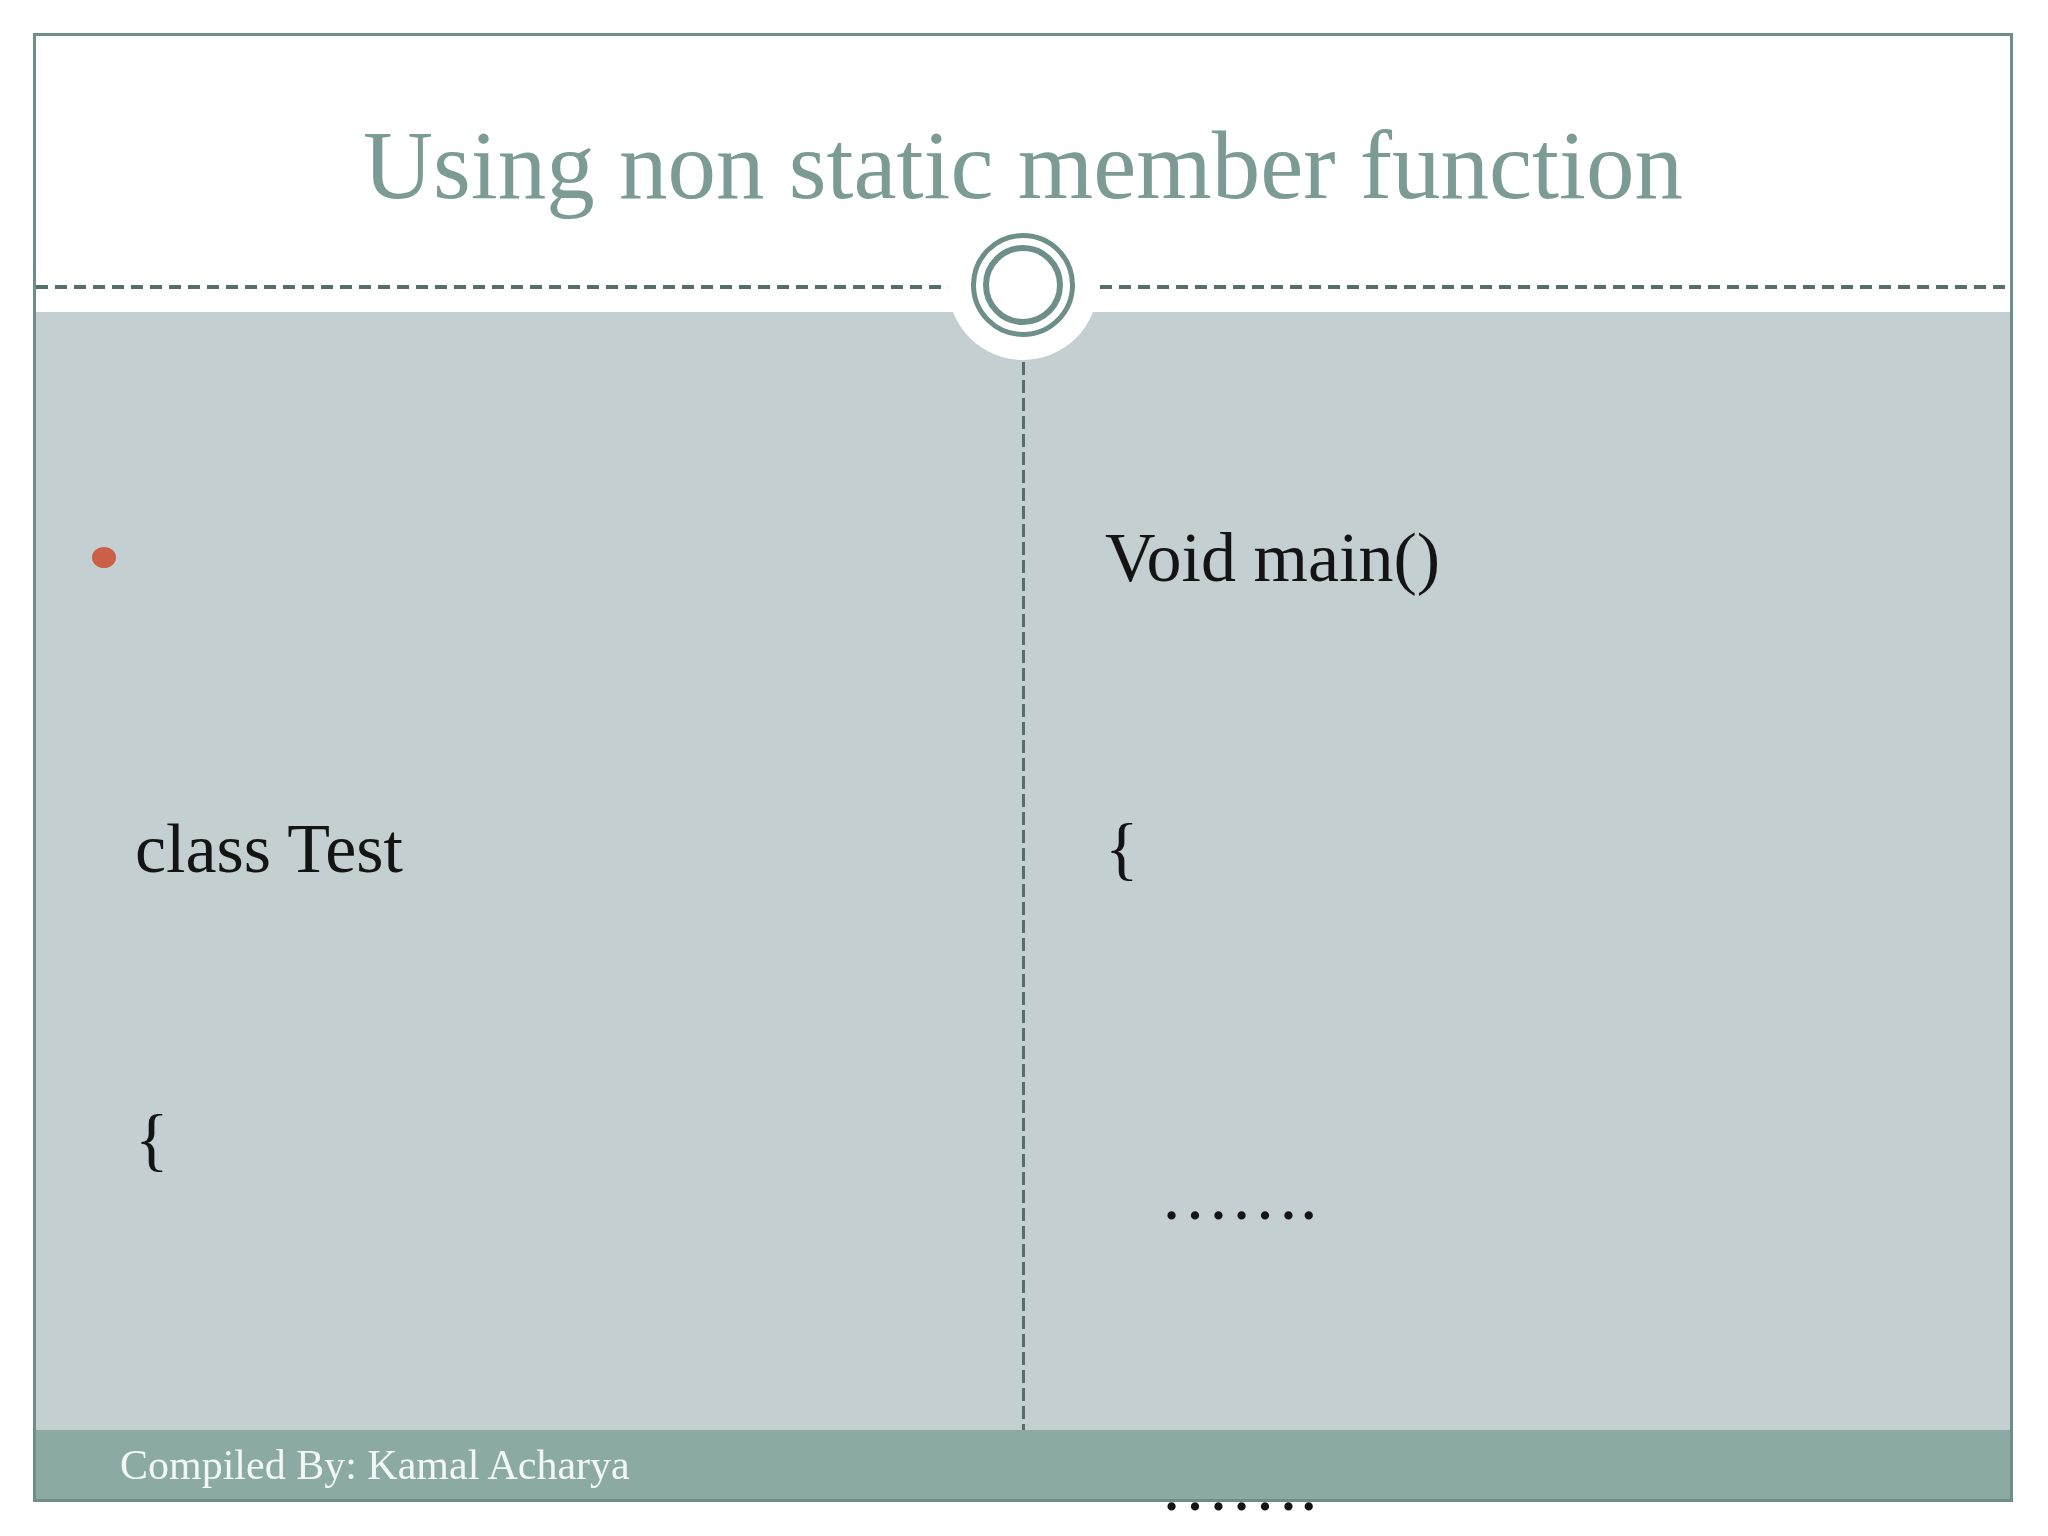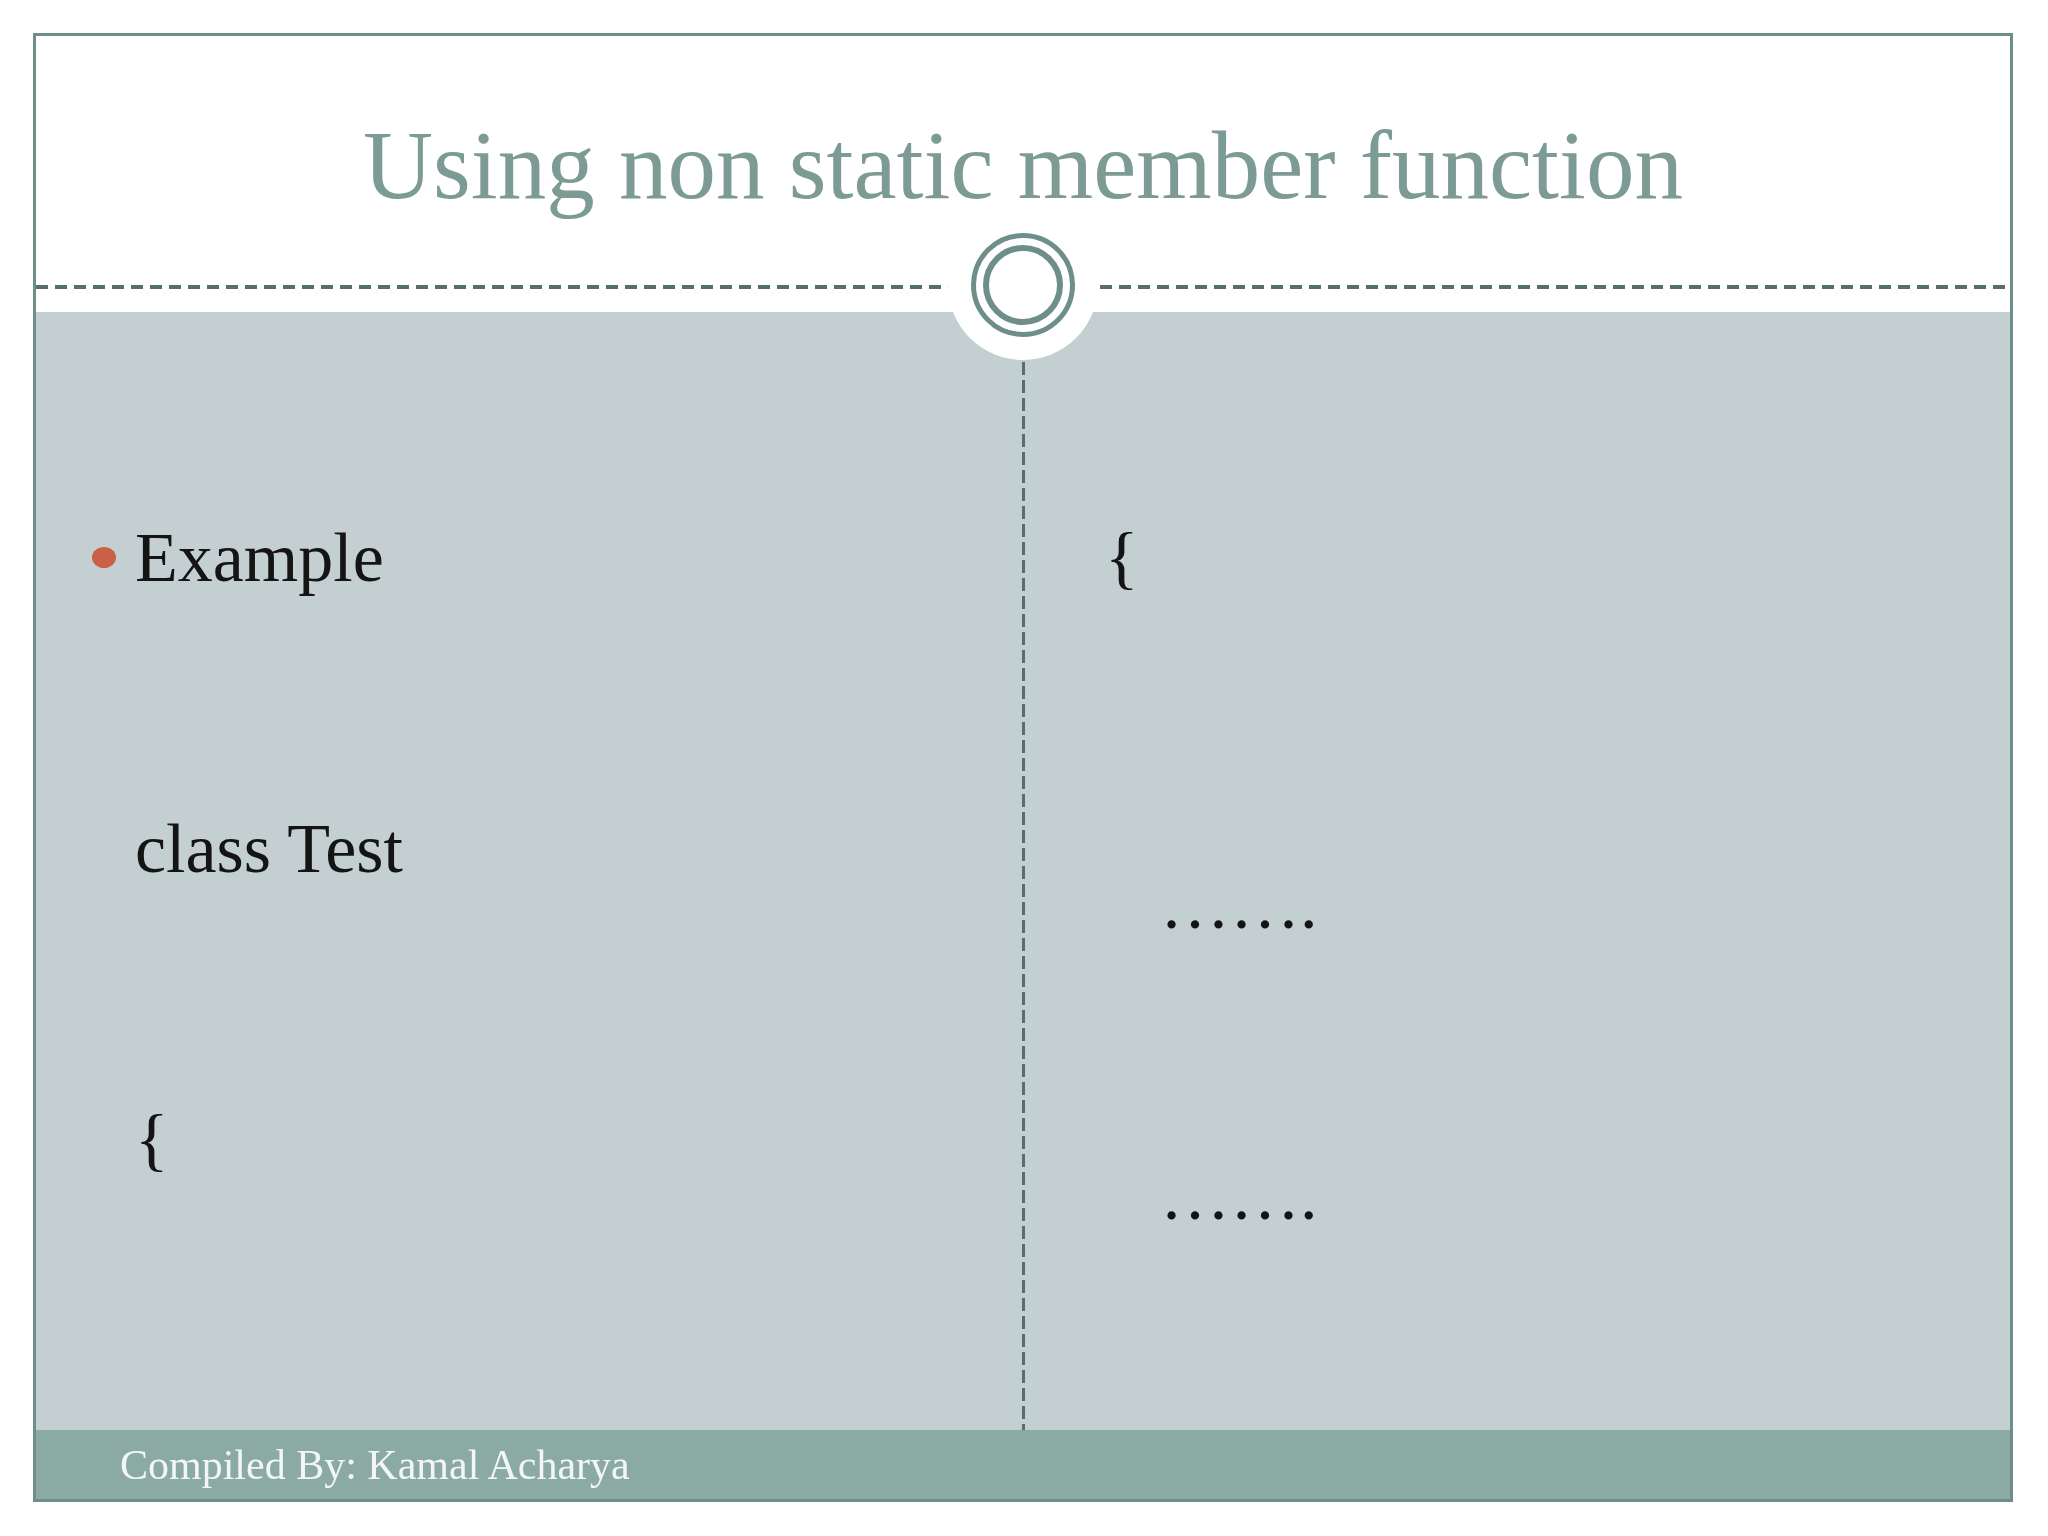--- a/index.html
+++ b/index.html
@@ -76,31 +76,32 @@
 
     <div class="v-dash"></div>
 
     <div class="ornament">
       <div class="ring-outer">
         <div class="ring-inner"></div>
       </div>
     </div>
 
     <div class="col col-left">
-      <div class="line bulleted"><span class="bullet"></span><span>Example</span></div>
+      <div class="line bulleted"><span class="bullet"></span></div>
       <div class="line">class Test</div>
       <div class="line">{</div>
       <div class="line ind1">…………</div>
       
       
       
       
     </div>
 
     <div class="col col-right">
+      <div class="line">Void main()</div>
       <div class="line">{</div>
       <div class="line ind1 gap-top">…….</div>
       <div class="line ind1">…….</div>
       
       
       
       
       
     </div>
 

